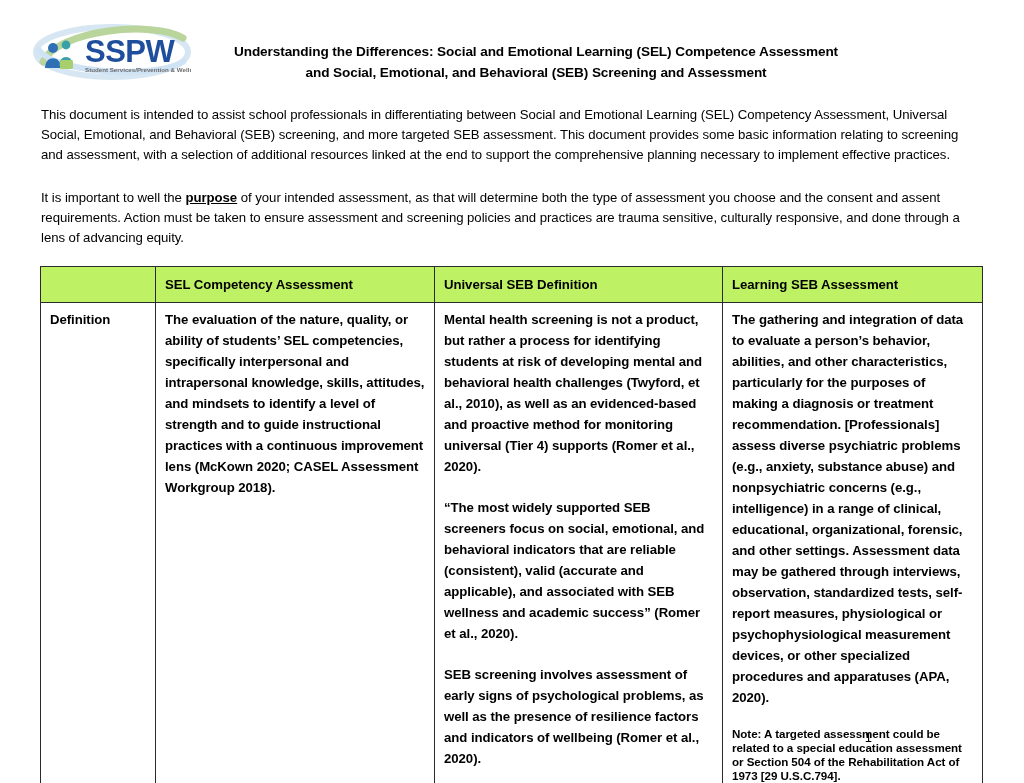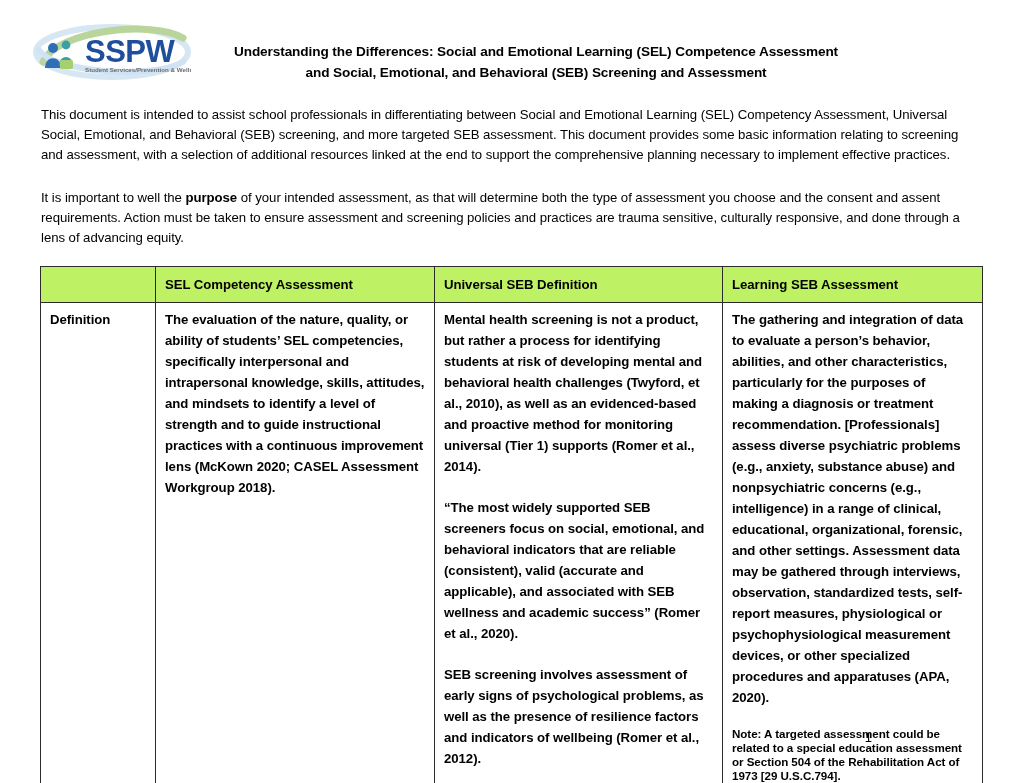--- a/index.html
+++ b/index.html
@@ -56,21 +56,21 @@
     position: absolute;
     left: 41px;
     top: 105px;
     width: 935px;
     font-size: 13.2px;
     line-height: 20px;
     letter-spacing: -0.05px;
   }
   .intro p { margin: 0; }
   .intro p.second { margin-top: 22.6px; }
-  .intro b { font-weight: bold; }
+  .intro b { font-weight: bold; text-decoration: underline; }
 
   
   .tbl-wrap {
     position: absolute;
     left: 40px;
     top: 266px;
     width: 942px;
   }
   table.compare {
     border-collapse: collapse;
@@ -173,23 +173,23 @@
           <td>Learning SEB Assessment</td>
         </tr>
       </thead>
       <tbody>
         <tr>
           <td class="rowlabel">Definition</td>
           <td class="cell">
             <p>The evaluation of the nature, quality, or ability of students’ SEL competencies, specifically interpersonal and intrapersonal knowledge, skills, attitudes, and mindsets to identify a level of strength and to guide instructional practices with a continuous improvement lens (McKown 2020; CASEL Assessment Workgroup 2018).</p>
           </td>
           <td class="cell">
-            <p>Mental health screening is not a product, but rather a process for identifying students at risk of developing mental and behavioral health challenges (Twyford, et al., 2010), as well as an evidenced-based and proactive method for monitoring universal (Tier 1) supports (Romer et al., 2014).</p>
+            <p>Mental health screening is not a product, but rather a process for identifying students at risk of developing mental and behavioral health challenges (Twyford, et al., 2010), as well as an evidenced-based and proactive method for monitoring universal (Tier 4) supports (Romer et al., 2020).</p>
             <p>“The most widely supported SEB screeners focus on social, emotional, and behavioral indicators that are reliable (consistent), valid (accurate and applicable), and associated with SEB wellness and academic success” (Romer et al., 2020).</p>
-            <p>SEB screening involves assessment of early signs of psychological problems, as well as the presence of resilience factors and indicators of wellbeing (Romer et al., 2012).</p>
+            <p>SEB screening involves assessment of early signs of psychological problems, as well as the presence of resilience factors and indicators of wellbeing (Romer et al., 2020).</p>
           </td>
           <td class="cell cellc">
             <p>The gathering and integration of data to evaluate a person’s behavior, abilities, and other characteristics, particularly for the purposes of making a diagnosis or treatment recommendation. [Professionals] assess diverse psychiatric problems (e.g., anxiety, substance abuse) and nonpsychiatric concerns (e.g., intelligence) in a range of clinical, educational, organizational, forensic, and other settings. Assessment data may be gathered through interviews, observation, standardized tests, self-report measures, physiological or psychophysiological measurement devices, or other specialized procedures and apparatuses (APA, 2020).</p>
             <p class="note">Note: A targeted assessment could be related to a special education assessment or Section 504 of the Rehabilitation Act of 1973 [29 U.S.C.794].</p>
           </td>
         </tr>
       </tbody>
     </table>
   </div>
 

